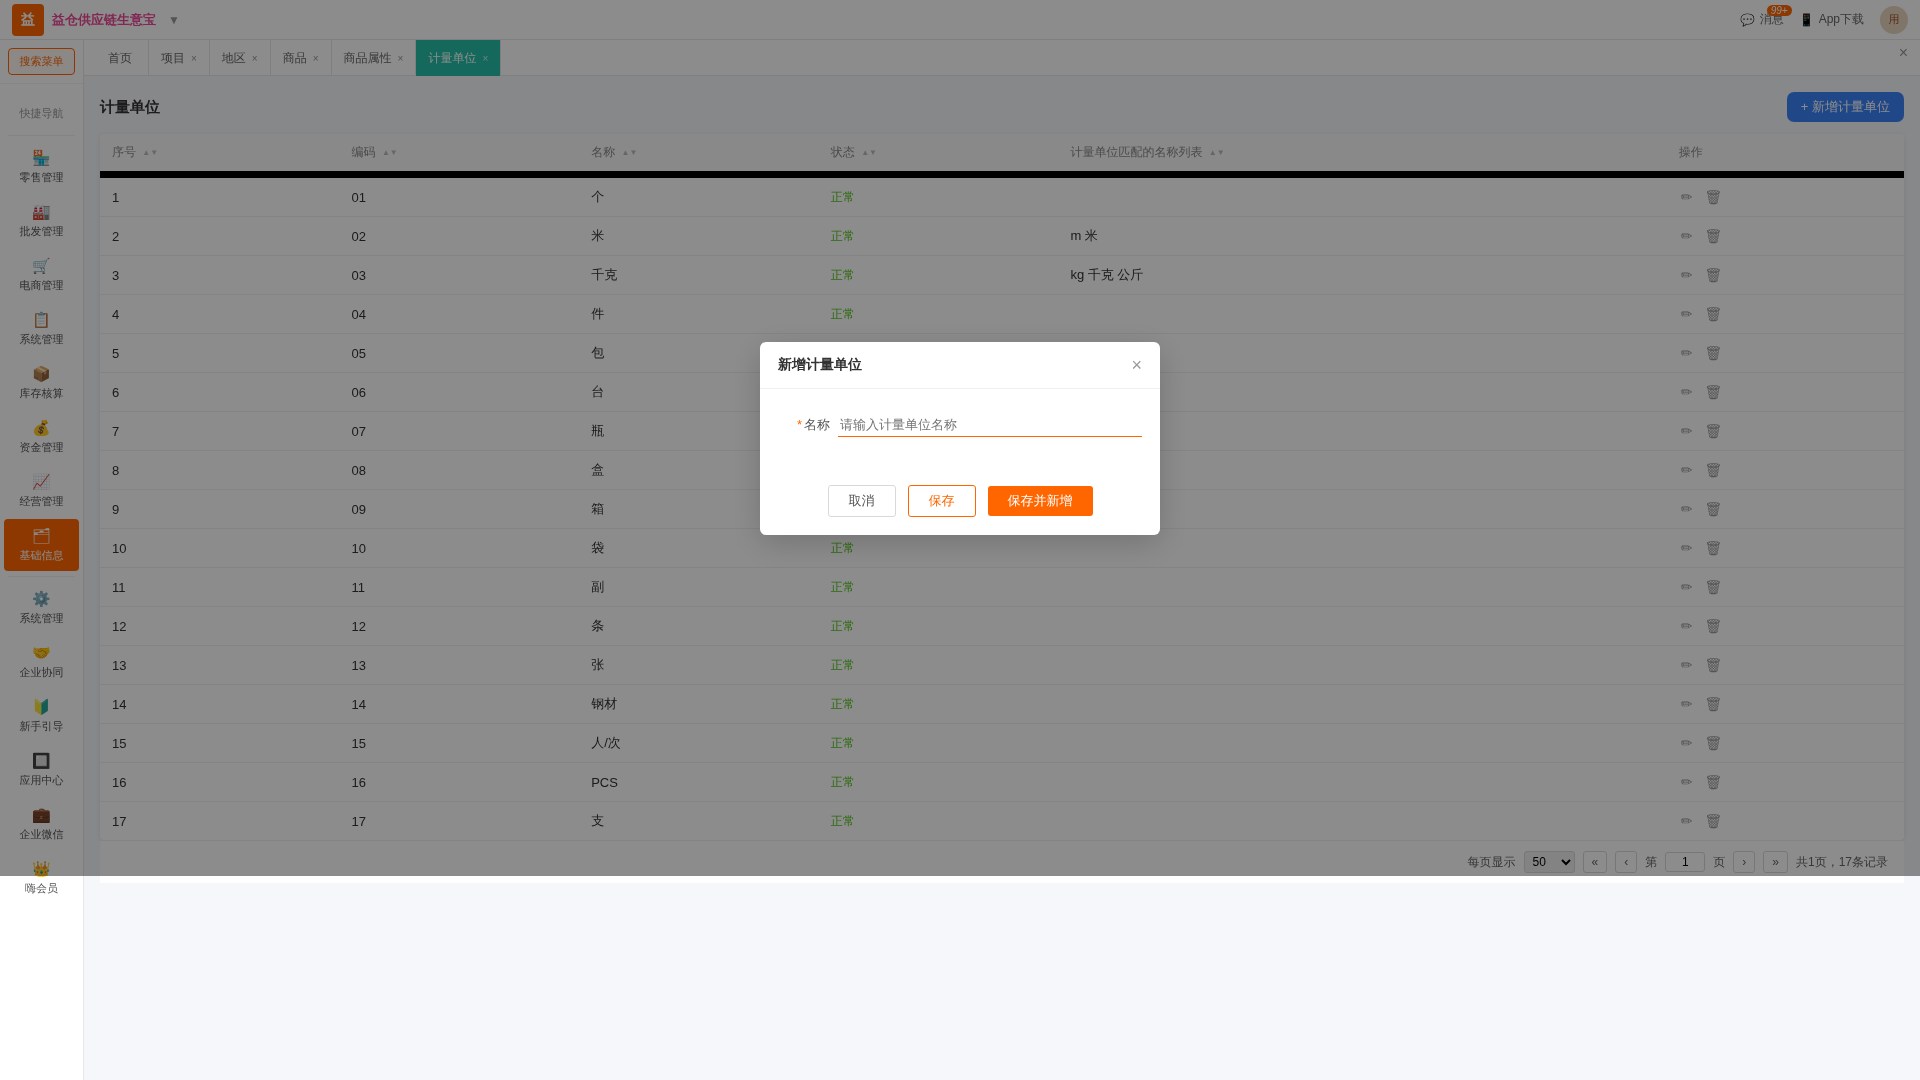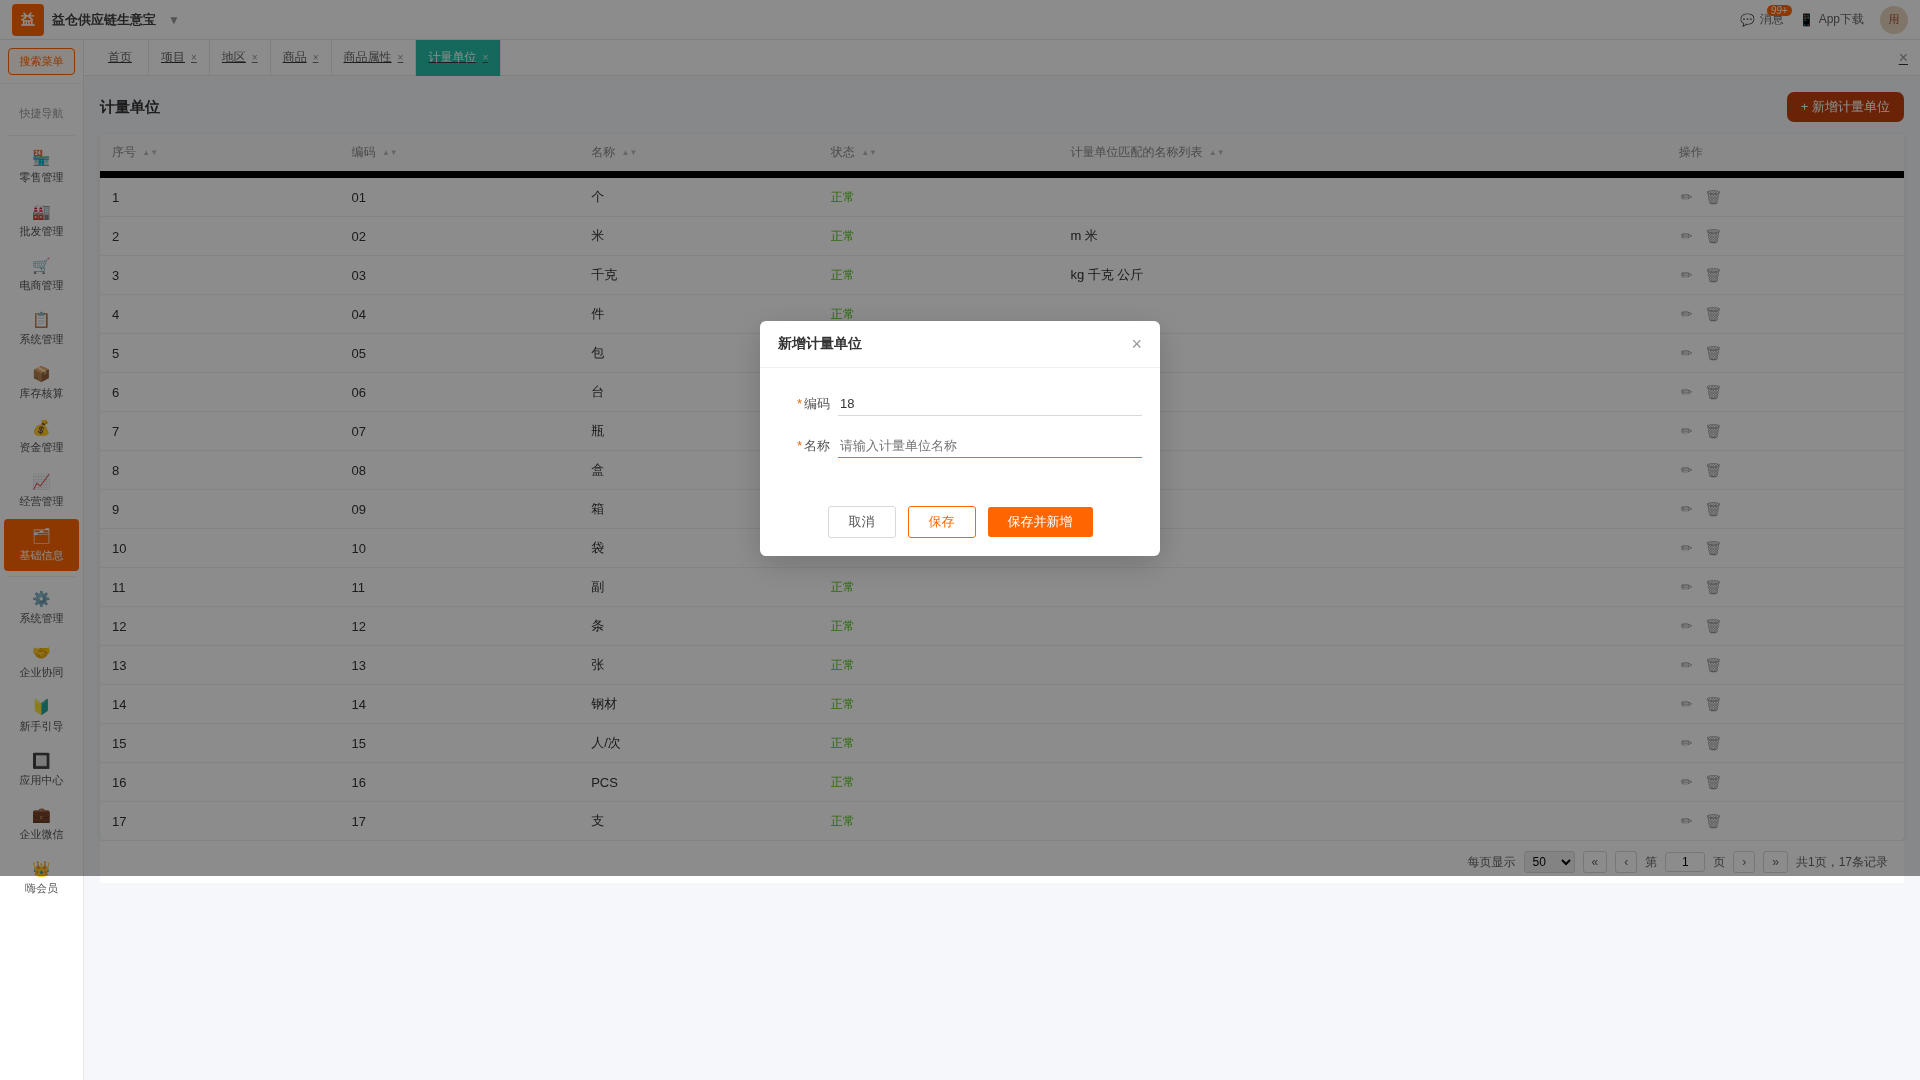--- a/index.html
+++ b/index.html
@@ -26,32 +26,32 @@
     .sidebar-quick-label { font-size: 11px; color: #999; text-align: center; padding: 4px 0; margin-top: 12px; }
     .sidebar-item { display: flex; flex-direction: column; align-items: center; padding: 8px 4px; cursor: pointer; color: #555; font-size: 11px; gap: 3px; border-radius: 4px; margin: 1px 4px; }
     .sidebar-item.active { background: #f60; color: #fff; border-radius: 4px; }
     .sidebar-item-icon { font-size: 15px; }
     .sidebar-divider { height: 1px; background: #f0f0f0; margin: 4px 8px; }
 
     
     .content-area { flex: 1; display: flex; flex-direction: column; overflow: hidden; }
 
     
-    .tab-bar { background: #fff; border-bottom: 1px solid #e8e8e8; display: flex; align-items: center; padding: 0 8px; height: 36px; text-decoration: underline; }
+    .tab-bar { background: #fff; border-bottom: 1px solid #e8e8e8; display: flex; align-items: flex-start; padding: 0 8px; height: 36px; }
     .tab { display: flex; align-items: center; gap: 6px; padding: 0 12px; height: 36px; cursor: pointer; color: #666; font-size: 12px; border-right: 1px solid #e8e8e8; white-space: nowrap; }
     .tab.active { background: #25c0a8; color: #fff; }
     .tab .close-x { font-size: 10px; cursor: pointer; opacity: 0.7; }
     .tab.home { padding: 0 16px; }
     .tab-close-all { margin-left: auto; color: #999; cursor: pointer; font-size: 16px; padding: 4px; }
 
     
     .page-content { flex: 1; padding: 16px; overflow-y: auto; background: #f5f7fa; }
     .page-header { display: flex; align-items: center; justify-content: space-between; margin-bottom: 12px; }
     .page-title { font-size: 15px; font-weight: 600; color: #333; }
-    .add-btn { background: #c2410c; color: #fff; border: none; border-radius: 7px; padding: 6px 14px; font-size: 13px; cursor: pointer; display: flex; align-items: center; gap: 4px; }
+    .add-btn { background: #3b82f6; color: #fff; border: none; border-radius: 7px; padding: 6px 14px; font-size: 13px; cursor: pointer; display: flex; align-items: center; gap: 4px; }
 
     
     .table-wrap { background: #fff; border-radius: 4px; overflow: hidden; box-shadow: 0 1px 4px rgba(0,0,0,0.08); }
     table { width: 100%; border-collapse: collapse; }
     thead tr { background: #f9fafb; }
     th { padding: 10px 12px; text-align: left; font-size: 12px; color: #888; font-weight: 500; border-bottom: 7px solid #000000; white-space: nowrap; }
     th .sort-arrows { display: inline-flex; flex-direction: column; margin-left: 3px; font-size: 8px; color: #bbb; vertical-align: middle; }
     td { padding: 9px 12px; font-size: 13px; border-bottom: 1px solid #f0f0f0; color: #333; }
     tr:last-child td { border-bottom: none; }
     .status-normal { color: #52c41a; font-size: 12px; }
@@ -82,21 +82,21 @@
     .btn-cancel { border: 1px solid #d9d9d9; background: #fff; color: #555; padding: 6px 20px; border-radius: 3px; cursor: pointer; font-size: 13px; }
     .btn-save { border: 1px solid #f60; background: #fff; color: #f60; padding: 6px 20px; border-radius: 3px; cursor: pointer; font-size: 13px; }
     .btn-save-new { background: #f60; color: #fff; border: none; padding: 6px 20px; border-radius: 3px; cursor: pointer; font-size: 13px; }
   </style>
 </head>
 <body>
 
 <div class="top-header">
   <div class="logo-area">
     <div class="logo-icon">益</div>
-    <div style="font-size:13px;font-weight:bold;color:#404040;">益仓供应链生意宝</div>
+    <div style="font-size:13px;font-weight:bold;color:#ec4899;">益仓供应链生意宝</div>
     <span style="color:#999;font-size:12px;margin-left:4px;">▼</span>
   </div>
   <div class="header-right">
     <div class="header-badge">
       <span>💬</span>
       <span>消息</span>
       <span class="badge-count">99+</span>
     </div>
     <div class="app-download">
       <span>📱</span>
@@ -473,26 +473,20 @@
 
 <div class="overlay">
   <div class="modal">
     <div class="modal-header">
       <span class="modal-title">新增计量单位</span>
       <button class="modal-close">×</button>
     </div>
     <div class="modal-body">
       <div class="form-row">
         <div class="form-label">
-          <span class="required">*</span><span>编码</span>
-        </div>
-        <input class="form-input" type="text" value="18" style="">
-      </div>
-      <div class="form-row">
-        <div class="form-label">
           <span class="required">*</span><span>名称</span>
         </div>
         <input class="form-placeholder" type="text" placeholder="请输入计量单位名称" style="">
       </div>
     </div>
     <div class="modal-footer">
       <button class="btn-cancel">取消</button>
       <button class="btn-save">保存</button>
       <button class="btn-save-new">保存并新增</button>
     </div>

